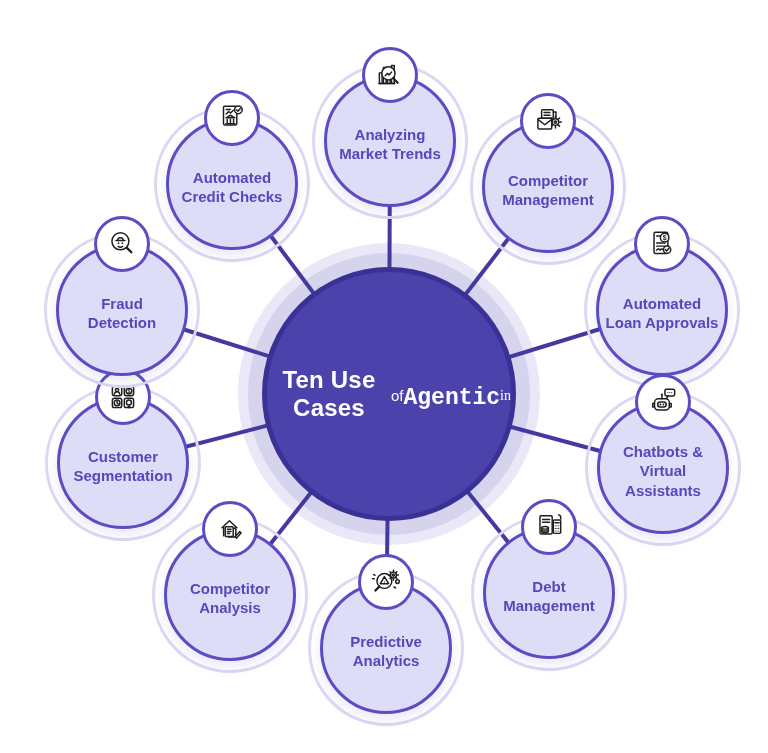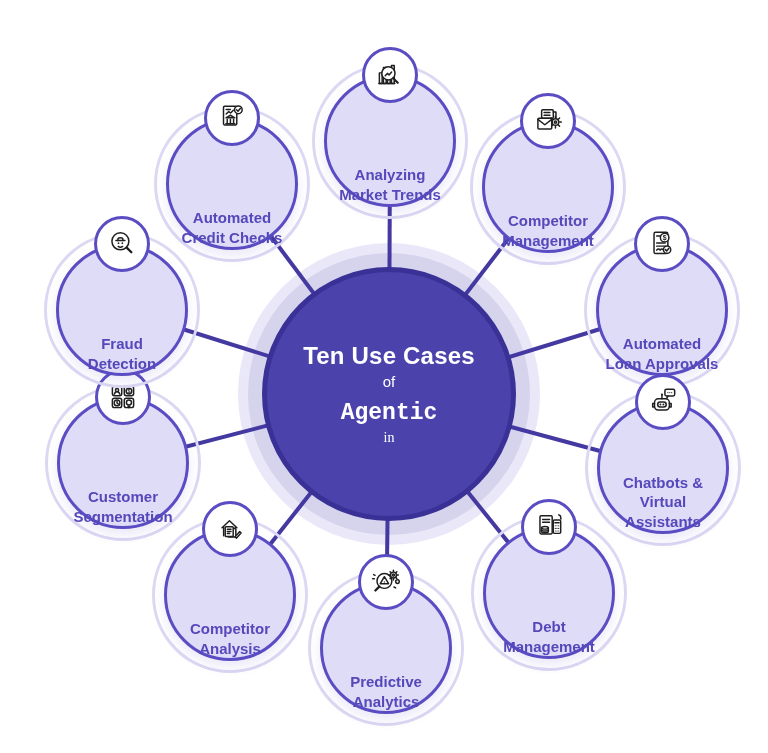--- a/index.html
+++ b/index.html
@@ -17,21 +17,21 @@
   
   .halo { position:absolute; border-radius:50%; }
   .halo-outer { width:302px; height:302px; left:238px; top:243px; background:var(--halo_outer,#eae8f8); }
   .halo-inner { width:282px; height:282px; left:248px; top:253px; background:var(--halo_inner,#d6d3ed); }
 
   .center-circle {
     position:absolute; left:262px; top:267px;
     width:254px; height:254px; border-radius:50%;
     background:var(--center_fill,#4b42ac);
     border:5px solid var(--center_border,#3a3196);
-    display:flex; flex-direction:column; align-items:center; justify-content:center;
+    display:flex; flex-direction:row; align-items:center; justify-content:center;
     color:var(--center_text,#ffffff); text-align:center;
   }
   .c-title   { font-size:24px; font-weight:700; letter-spacing:.2px; }
   .c-small   { font-size:15px; margin-top:3px; }
   .c-sub     { font-size:23px; font-weight:700; line-height:1.22; }
   .c-sub.first { margin-top:9px;font-family:Liberation Mono, monospace; }
   .c-small2  { font-size:14px; margin-top:3px;font-family:Liberation Serif, serif; }
   .c-domain  { font-size:17.5px; margin-top:2px; }
 
   
@@ -43,21 +43,21 @@
   .ghost {
     position:absolute; width:156px; height:156px; border-radius:50%;
     border:3px solid var(--node_ghost_ring,#dcd8f3);
     left:calc(var(--cx) - 78px); top:calc(var(--cy) - 78px);
   }
   .sat {
     position:absolute; width:132px; height:132px; border-radius:50%;
     background:var(--node_fill,#dfdcf8);
     border:3.5px solid var(--node_border,#5a4cc2);
     left:calc(var(--cx) - 66px); top:calc(var(--cy) - 66px);
-    display:flex; align-items:flex-end; justify-content:center;
+    display:flex; align-items:center; justify-content:center;
     box-shadow:0 6px 12px rgba(90,76,194,0.12);
   }
   .label {
     width:114px; text-align:center;
     color:var(--label_text,#5448ba);
     font-size:15px; font-weight:700; line-height:1.3;
     padding-top:6px;
   }
   .icon-circle {
     position:absolute; width:56px; height:56px; border-radius:50%;

